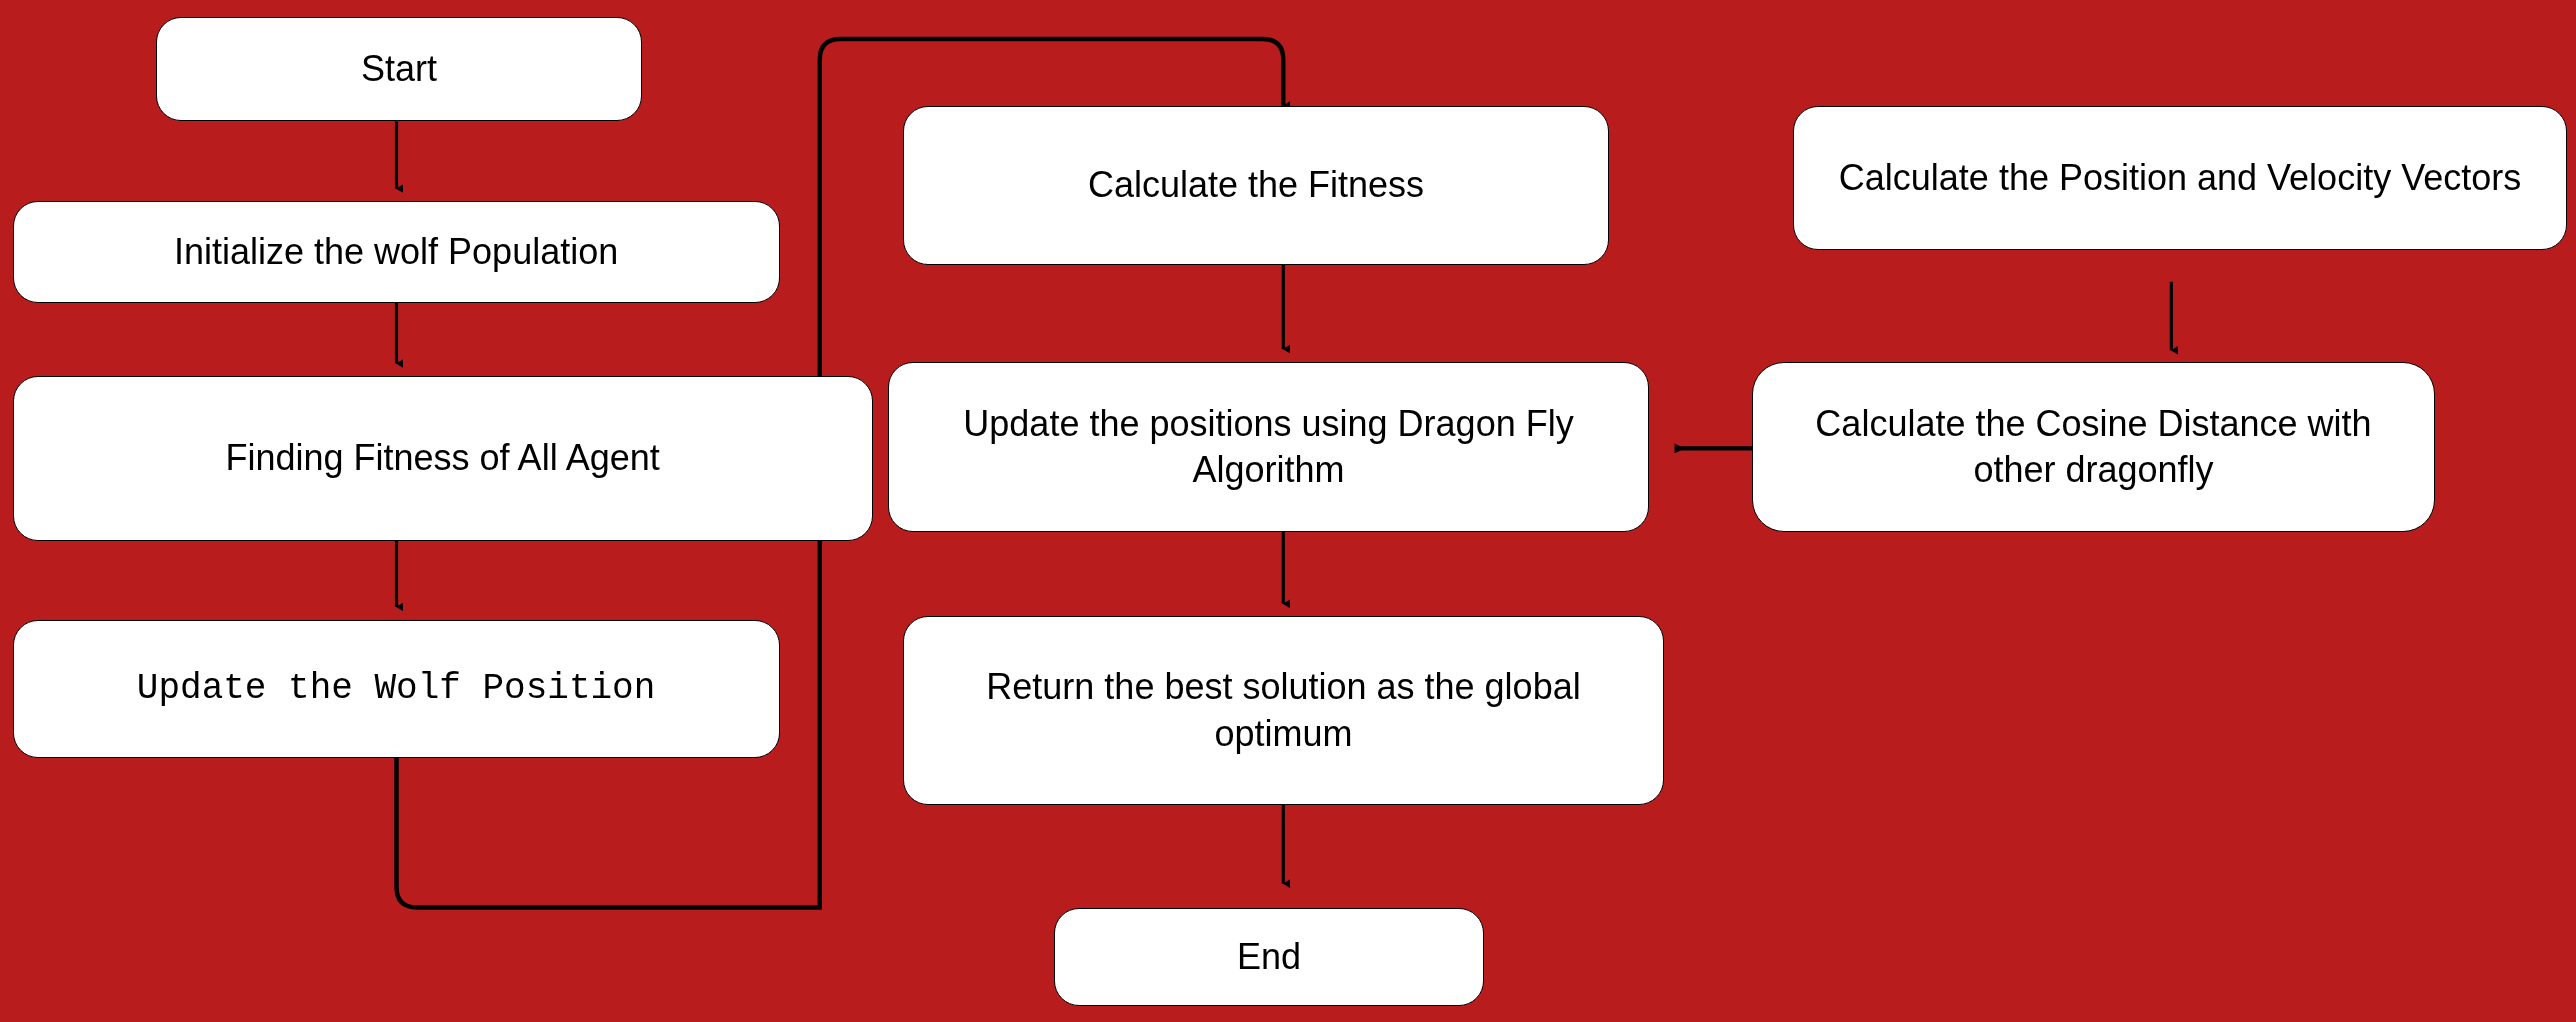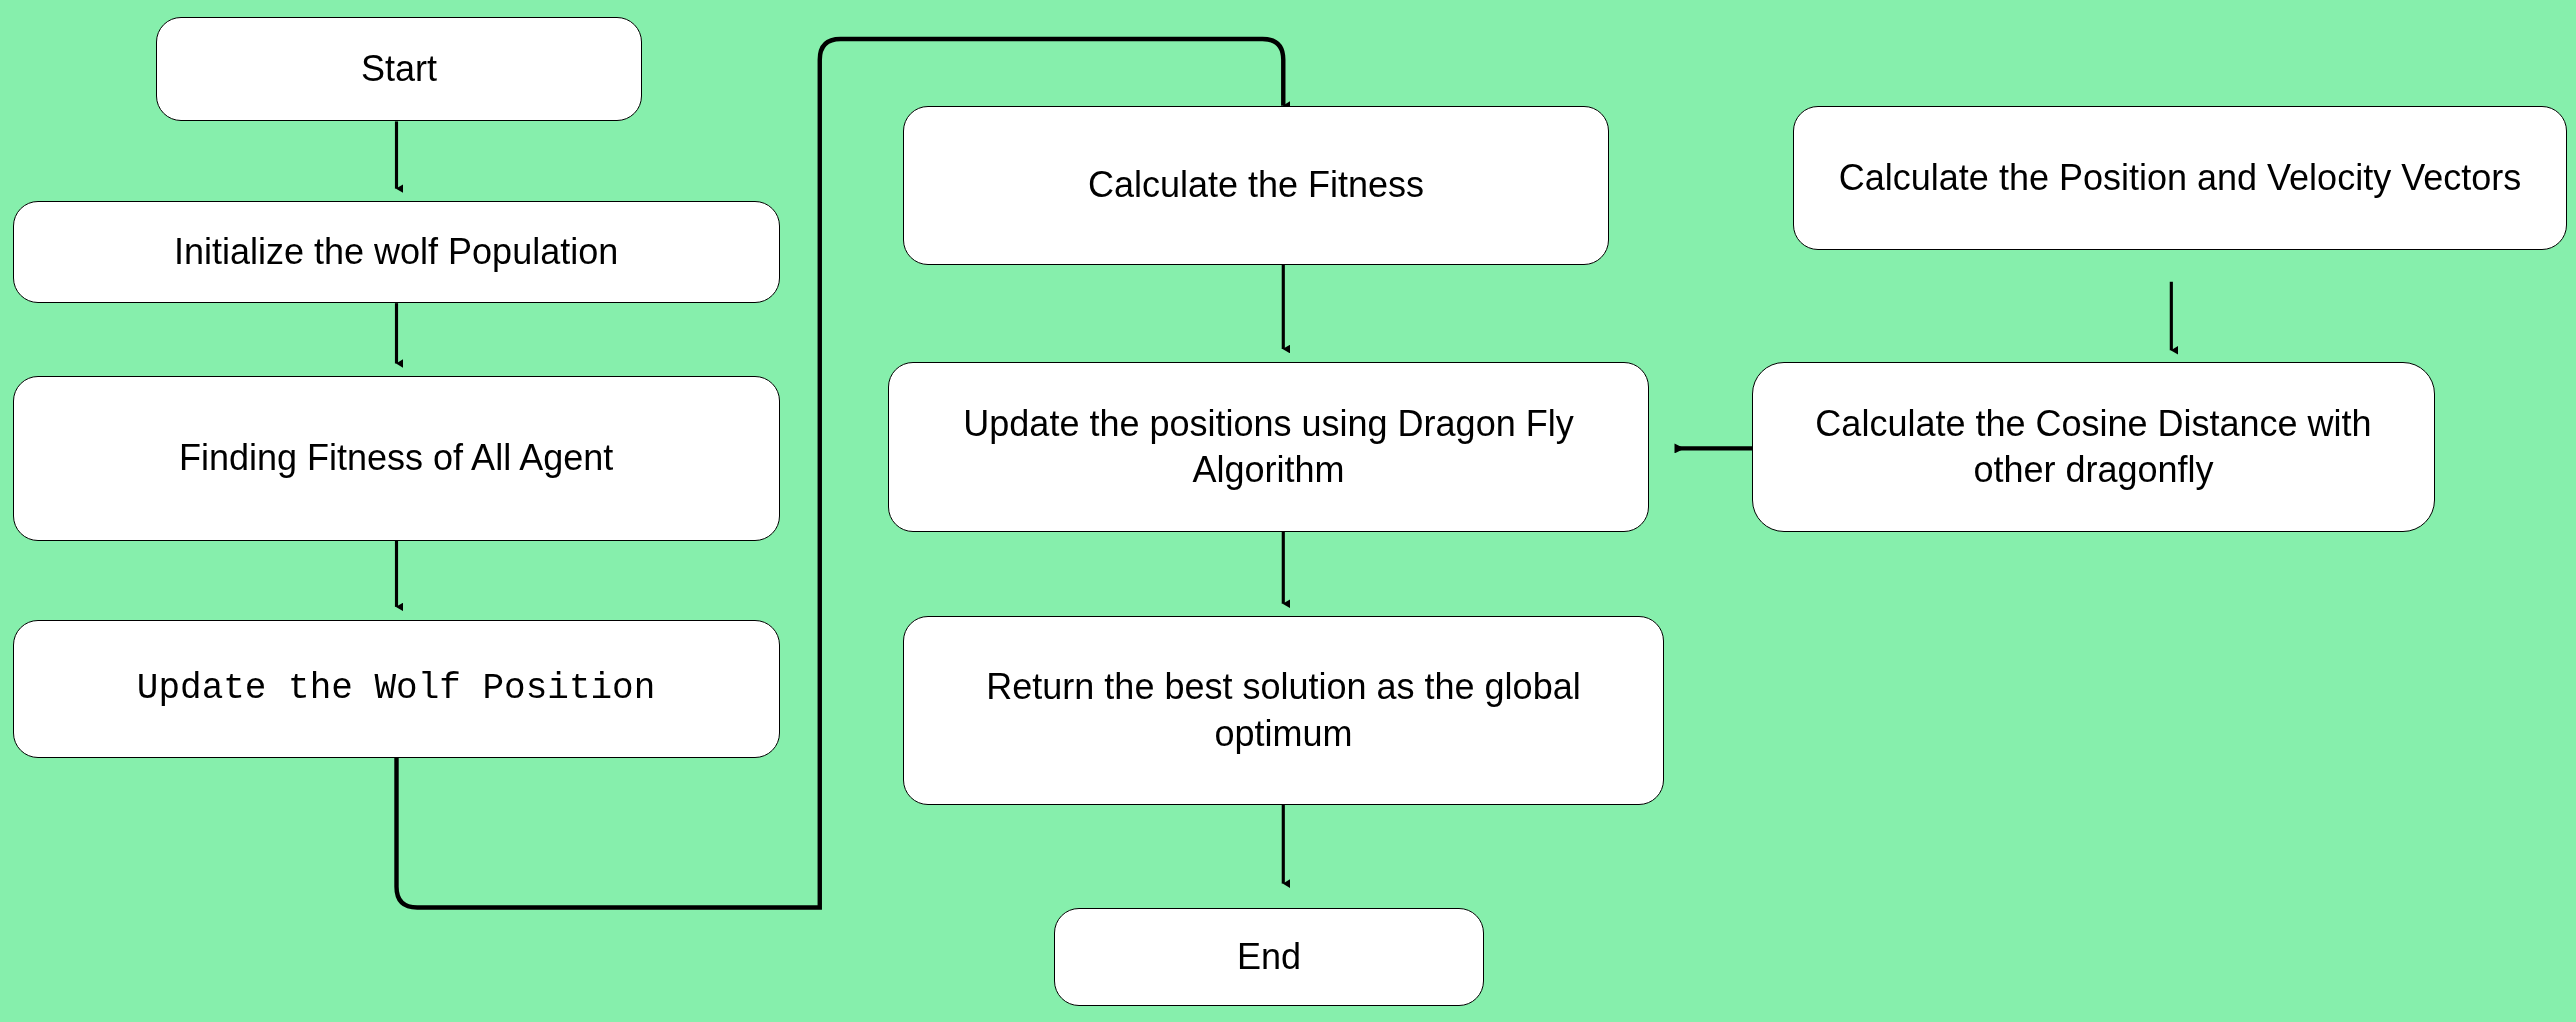--- a/index.html
+++ b/index.html
@@ -4,21 +4,21 @@
 <style>
   html, body {
     margin: 0;
     padding: 0;
     background: #ffffff;
   }
   #canvas {
     position: relative;
     width: 2576px;
     height: 1022px;
-    background: #86efac;
+    background: #b91c1c;
     overflow: hidden;
     font-family: "Liberation Sans", sans-serif;
   }
   svg.layer {
     position: absolute;
     left: 0;
     top: 0;
     width: 2576px;
     height: 1022px;
     pointer-events: none;
@@ -102,21 +102,21 @@
   </svg>
 
   <div class="node" style="left:156px; top:17px; width:486px; height:104px;">
     <span>Start</span>
   </div>
 
   <div class="node" style="left:12.6px; top:201px; width:767px; height:102px;">
     <span>Initialize the wolf Population</span>
   </div>
 
-  <div class="node" style="left:12.6px; top:376px; width:767px; height:165px;">
+  <div class="node" style="left:12.6px; top:376px; width:860px; height:165px;">
     <span>Finding Fitness of All Agent</span>
   </div>
 
   <div class="node" style="left:12.6px; top:620px; width:767px; height:138px;font-family:Liberation Mono, monospace;">
     <span>Update the Wolf Position</span>
   </div>
 
   <div class="node" style="left:903px; top:106px; width:706px; height:159px;">
     <span>Calculate the Fitness</span>
   </div>

